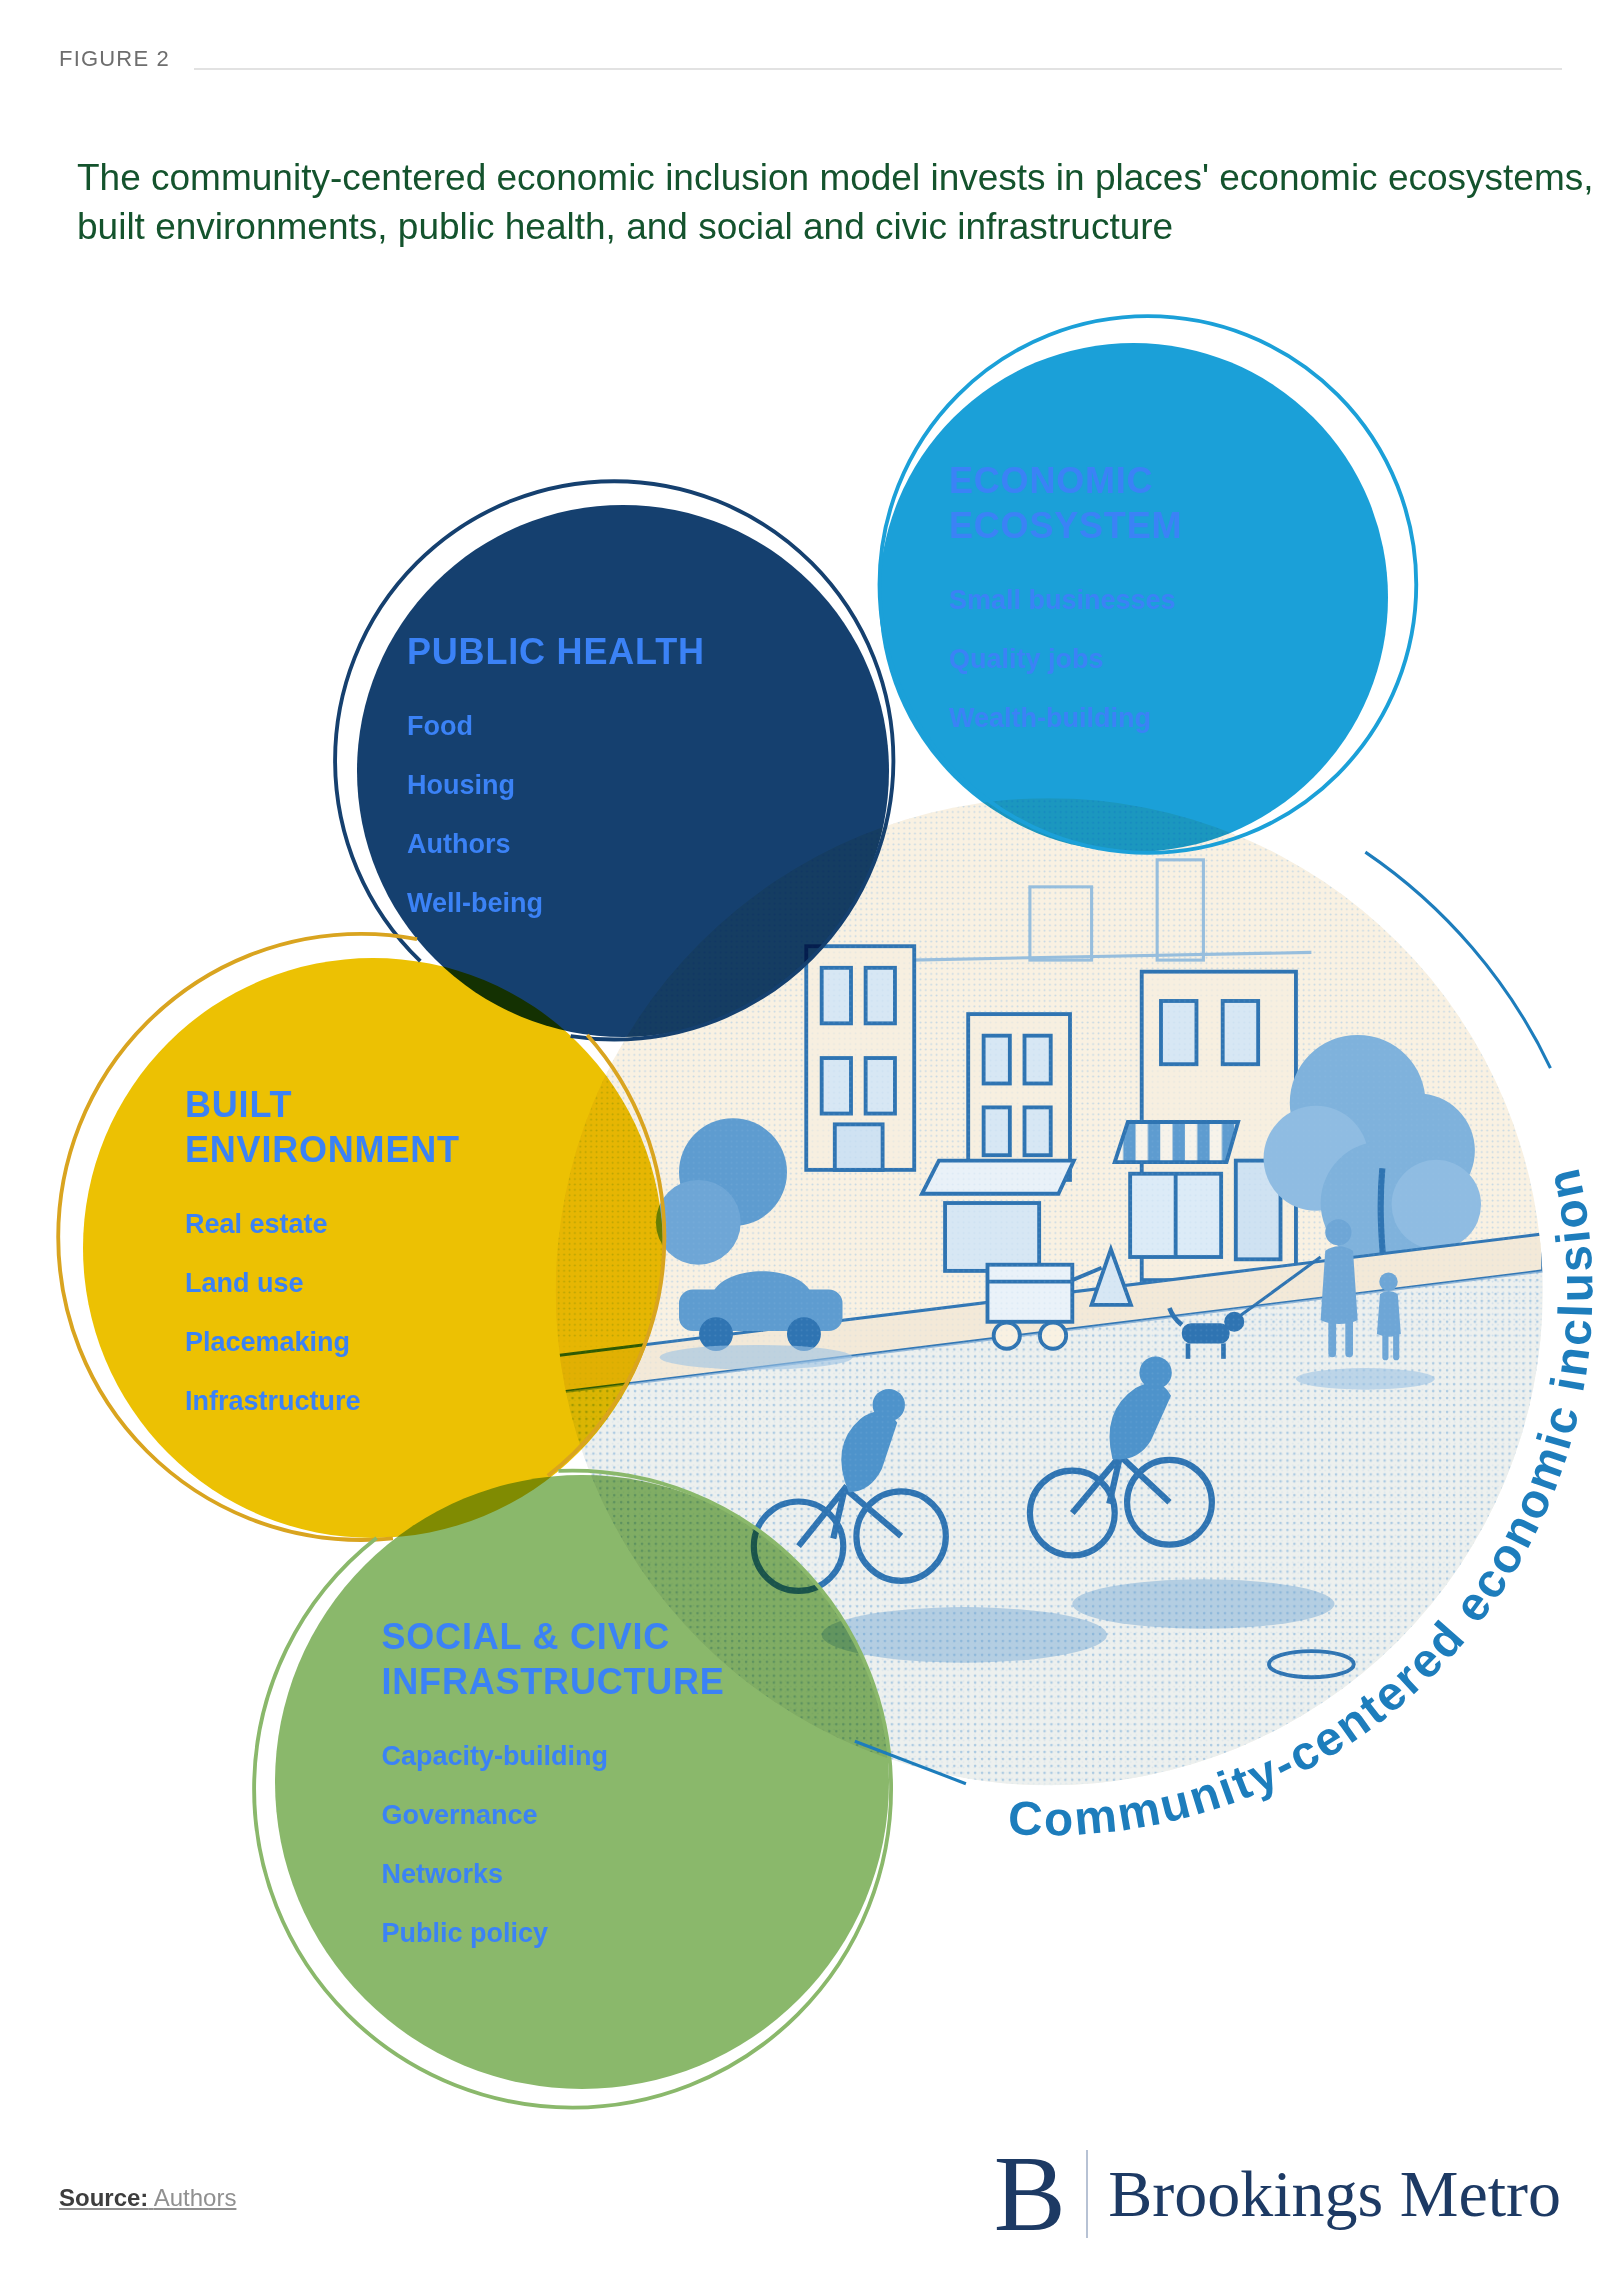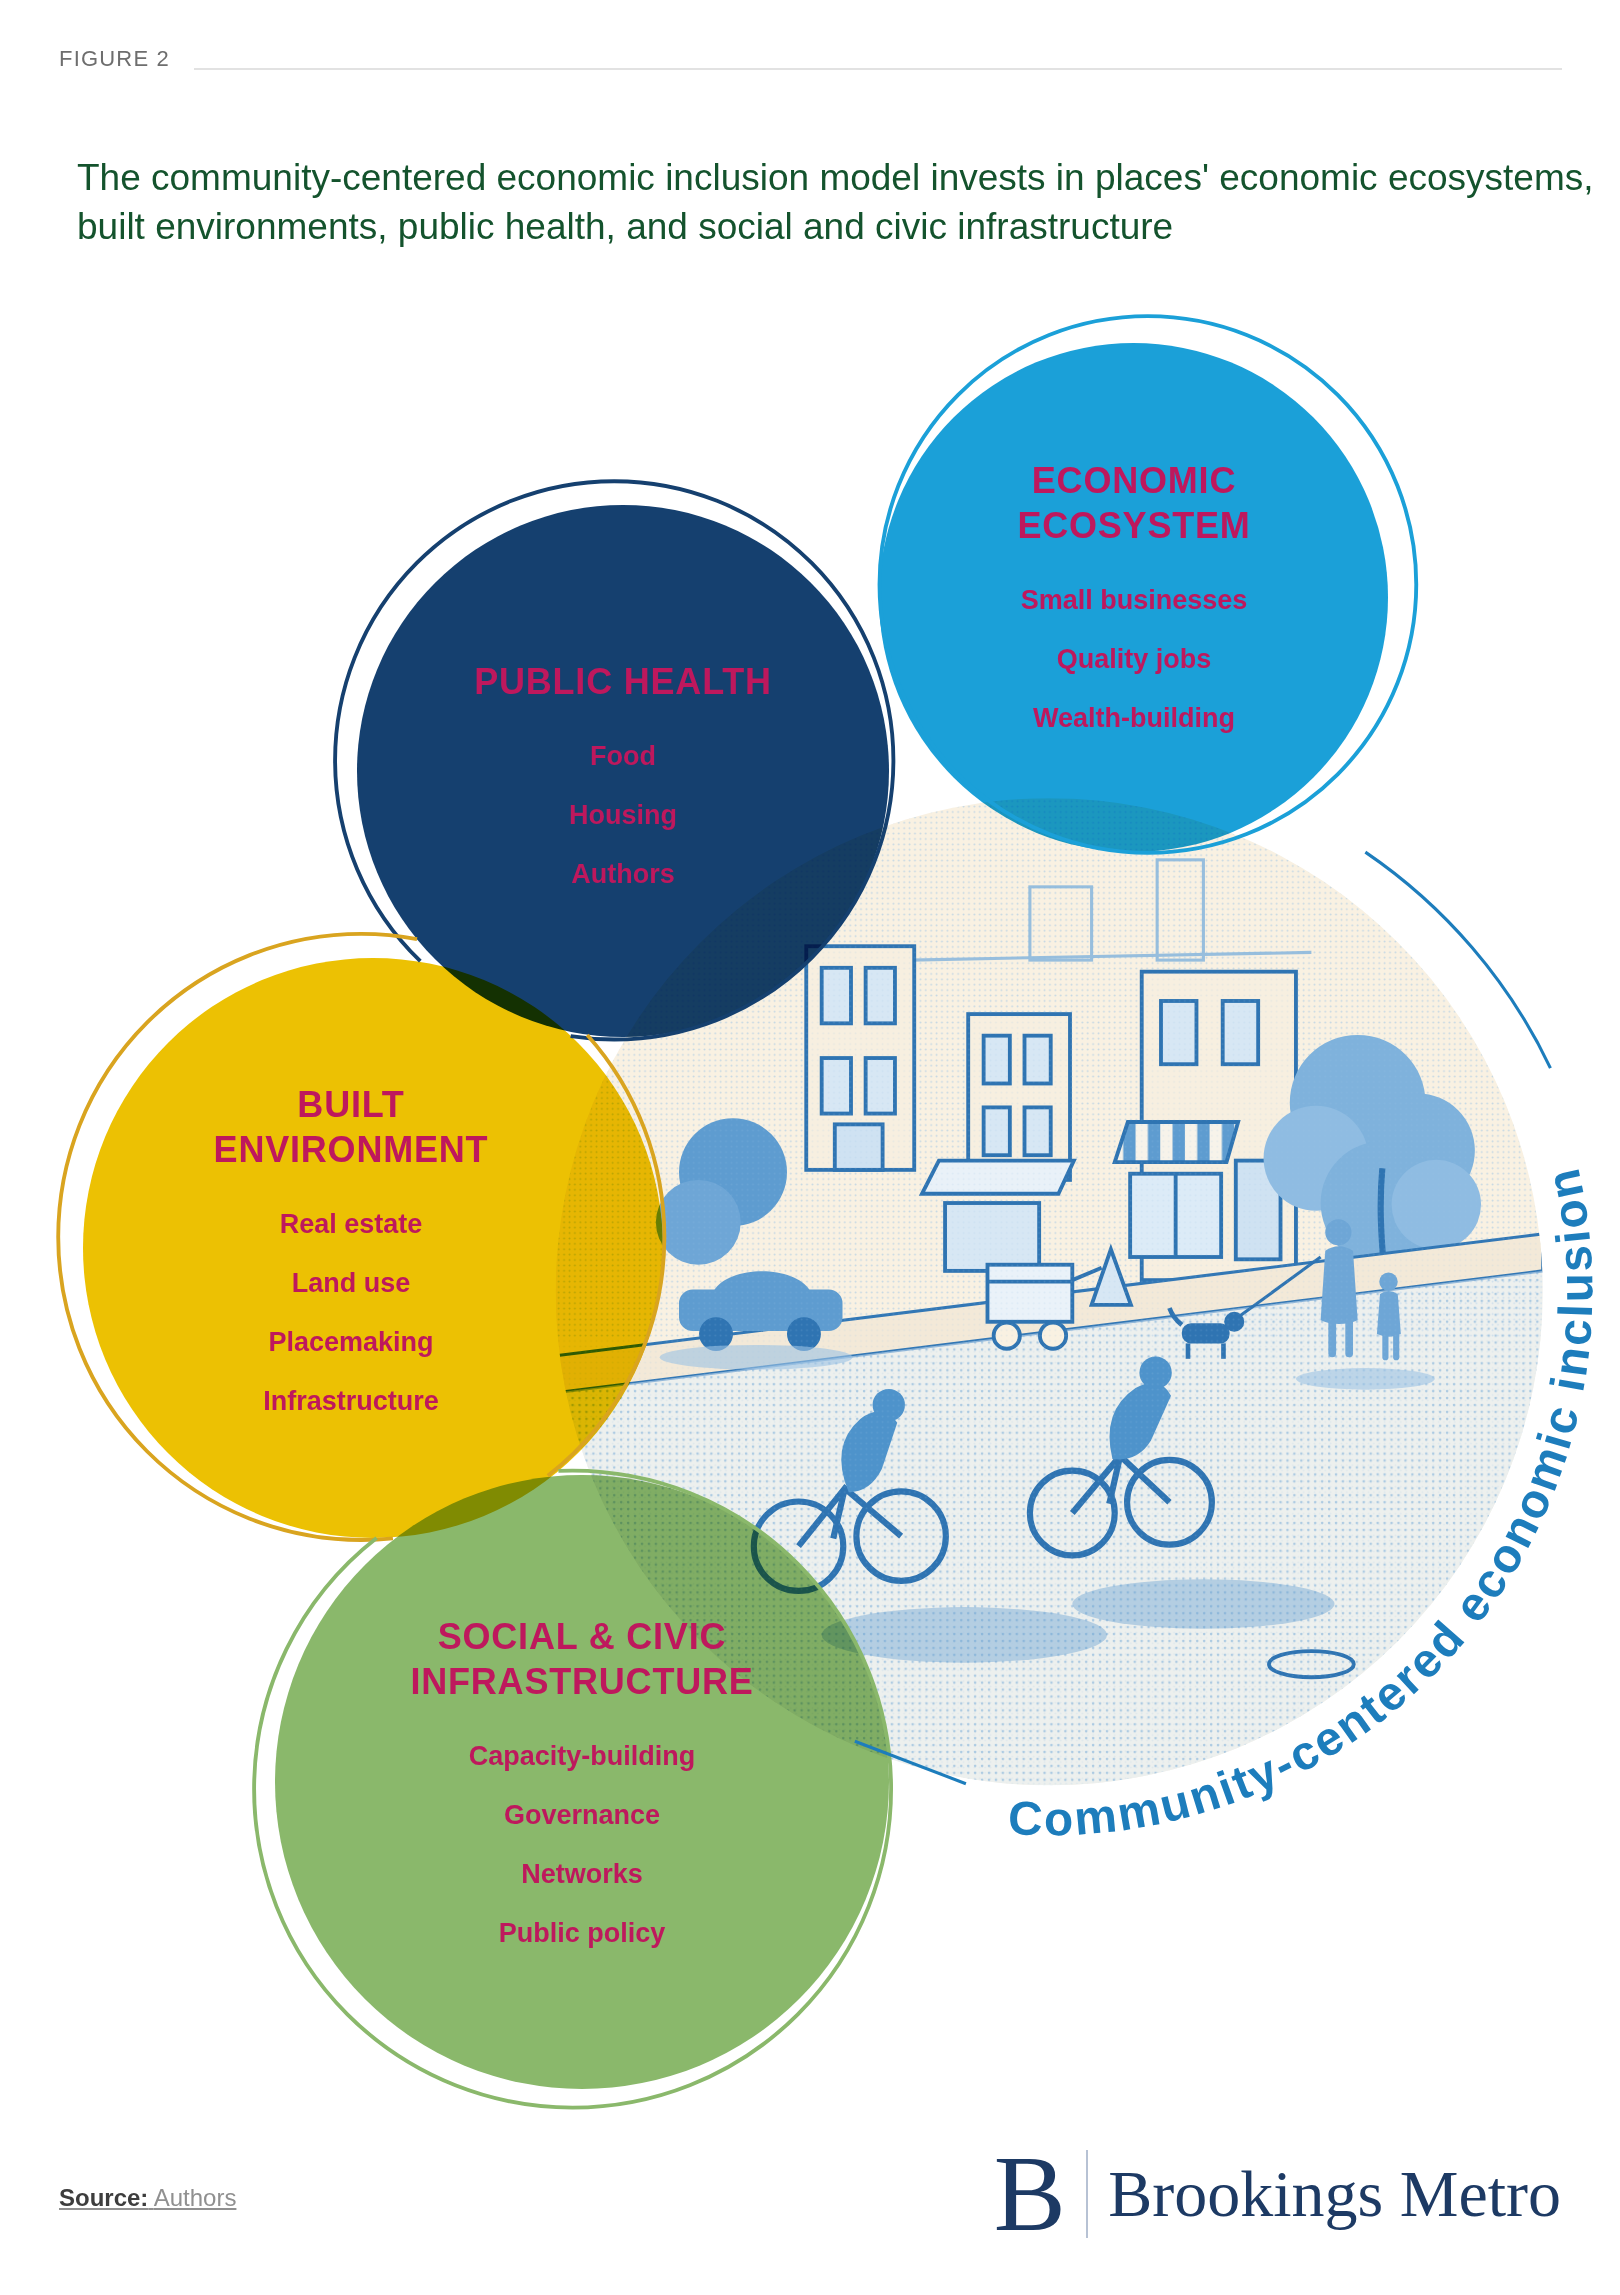--- a/index.html
+++ b/index.html
@@ -14,21 +14,21 @@
          color:#14532d;line-height:1.33;}
 
   
   .layer{position:absolute;left:0;top:0;width:1621px;height:2295px;}
   .fill-circle{position:absolute;border-radius:50%;mix-blend-mode:multiply;}
   .c-navy  {left:357px; top:505px;  width:532px;height:532px;background:#15406f;}
   .c-blue  {left:879px;top:343px;  width:509px;height:509px;background:#1ba0d8;}
   .c-yellow{left:83px; top:958px; width:580px;height:580px;background:#ecc103;}
   .c-green {left:275px; top:1475px; width:614px;height:614px;background:#8ab86b;}
 
-  .circle-text{position:absolute;transform:translate(-50%,-50%);text-align:center;color:#be185d;}
+  .circle-text{position:absolute;transform:translate(-50%,-50%);text-align:left;color:#3b82f6;}
   .circle-text h3{margin:0;font-size:36px;font-weight:bold;letter-spacing:0.8px;line-height:1.25;}
   .circle-text .items{margin-top:23px;}
   .circle-text .item{font-size:27px;line-height:59px;font-weight:700;}
   .ct-navy  {left:623px; top:781px;width:432px;}
   .ct-blue  {left:1134px;top:603px; width:370px;}
   .ct-yellow{left:351px; top:1256px;width:332px;}
   .ct-green {left:582px; top:1788px;width:401px;}
 
   svg{position:absolute;left:0;top:0;}
   .overlay{pointer-events:none;}
@@ -189,20 +189,21 @@
   <div class="fill-circle c-blue"></div>
   <div class="fill-circle c-yellow"></div>
   <div class="fill-circle c-green"></div>
 
   <div class="circle-text ct-navy">
     <h3>PUBLIC HEALTH</h3>
     <div class="items">
       <div class="item">Food</div>
       <div class="item">Housing</div>
       <div class="item">Authors</div>
+      <div class="item">Well-being</div>
     </div>
   </div>
 
   <div class="circle-text ct-blue">
     <h3>ECONOMIC ECOSYSTEM</h3>
     <div class="items">
       <div class="item">Small businesses</div>
       <div class="item">Quality jobs</div>
       <div class="item">Wealth-building</div>
     </div>

